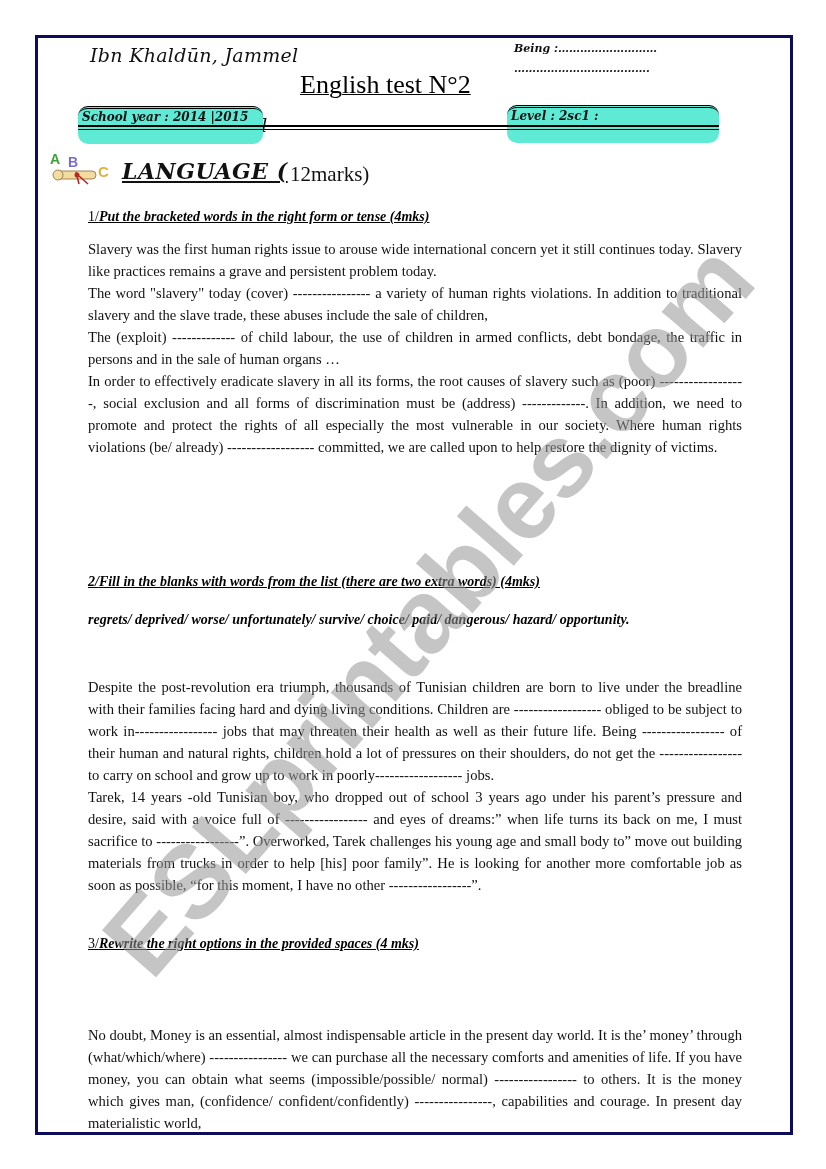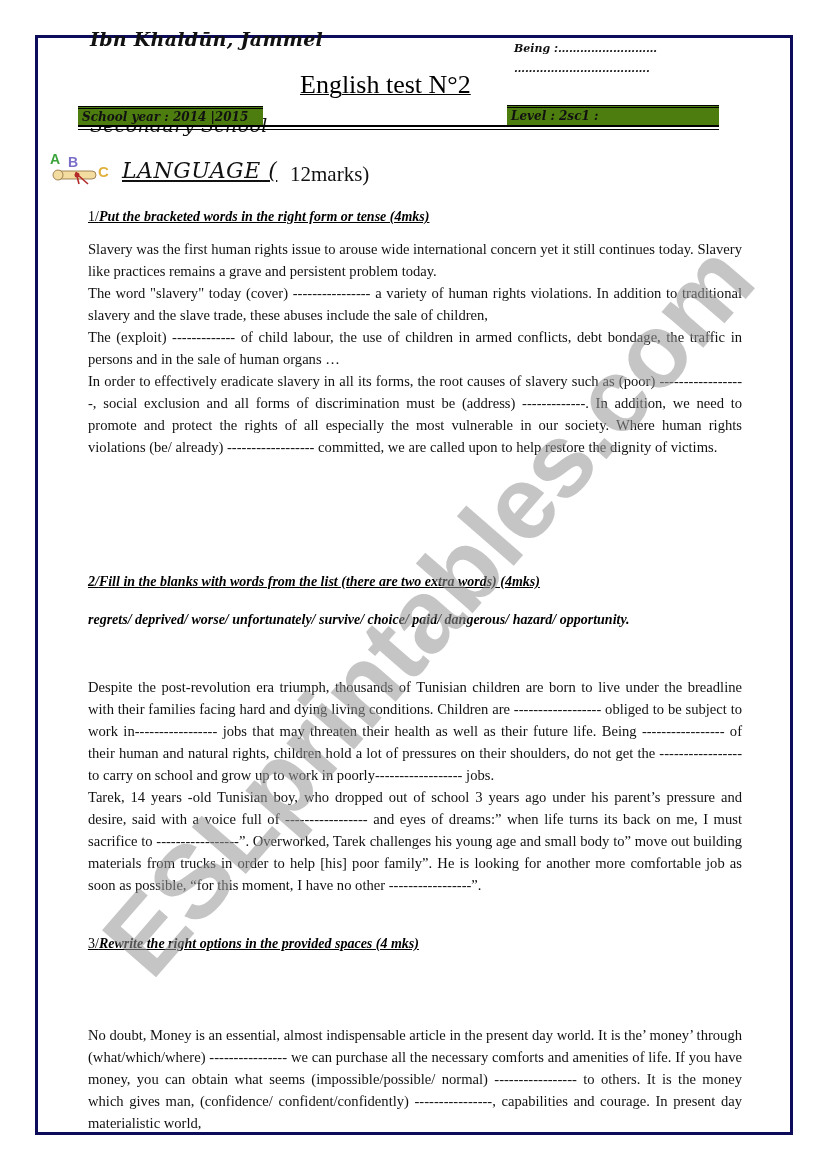--- a/index.html
+++ b/index.html
@@ -9,55 +9,56 @@
   .frame {
     position: absolute; left: 35px; top: 35px; width: 758px; height: 1100px;
     border: 3px solid #0c0c5a; background: #fff;
   }
 
   
   .hdr-school1, .hdr-school2 {
     position: absolute; font-family: "DejaVu Serif", serif; font-style: italic;
     font-size: 19px; color: #111; letter-spacing: 0.3px;
   }
-  .hdr-school1 { left: 90px; top: 28px; font-weight: bold; }
+  .hdr-school1 { left: 90px; top: 44px; }
   .hdr-school2 { left: 90px; top: 78px; margin-top: 36px; }
 
   .hdr-title {
     position: absolute; left: 300px; top: 70px; font-size: 26px; text-decoration: underline;
     font-family: "Liberation Serif", serif; color: #000; text-decoration-thickness: 1px;
   }
 
   .hdr-name1, .hdr-name2 {
     position: absolute; left: 514px; font-family: "DejaVu Serif", serif; font-style: italic;
     font-weight: bold; font-size: 11px; color: #111;
   }
   .hdr-name1 { top: 42px; }
   .hdr-name2 { top: 62px; }
 
   .band {
-    position: absolute; height: 20px; background: #4d7c0f;
+    position: absolute; height: 38px; background: #5eead4;
     border-top: 3px double #000;
+    border-radius: 10px;
   }
   .band-left { left: 78px; top: 106px; width: 185px; }
   .band-right { left: 507px; top: 105px; width: 212px; }
   .band .band-text {
     font-family: "DejaVu Serif", serif; font-style: italic; font-weight: bold;
     font-size: 12px; padding-left: 4px; line-height: 17px; color: #111;
   }
   .rule-double {
     position: absolute; left: 78px; top: 125px; width: 641px; height: 5px;
     border-top: 2px solid #000; border-bottom: 1px solid #000;
   }
 
   
   .abc-icon { position: absolute; left: 48px; top: 150px; width: 75px; height: 38px; }
   .lang-title {
     position: absolute; left: 122px; top: 158px; font-family: "DejaVu Serif", serif;
-    font-style: italic; font-weight: normal; font-size: 22px; text-decoration: underline; letter-spacing: 0.5px;
+    font-style: italic; font-weight: bold; font-size: 22px; text-decoration: underline; letter-spacing: 0.5px;
   }
   .lang-marks { position: absolute; left: 290px; top: 162px; font-size: 21px; }
 
   .q-head {
     position: absolute; left: 88px; font-size: 14px; font-weight: bold; font-style: italic;
     text-decoration: underline; color: #000;
   }
   .q-head .num { font-style: normal; font-weight: normal; }
 
   .para {

